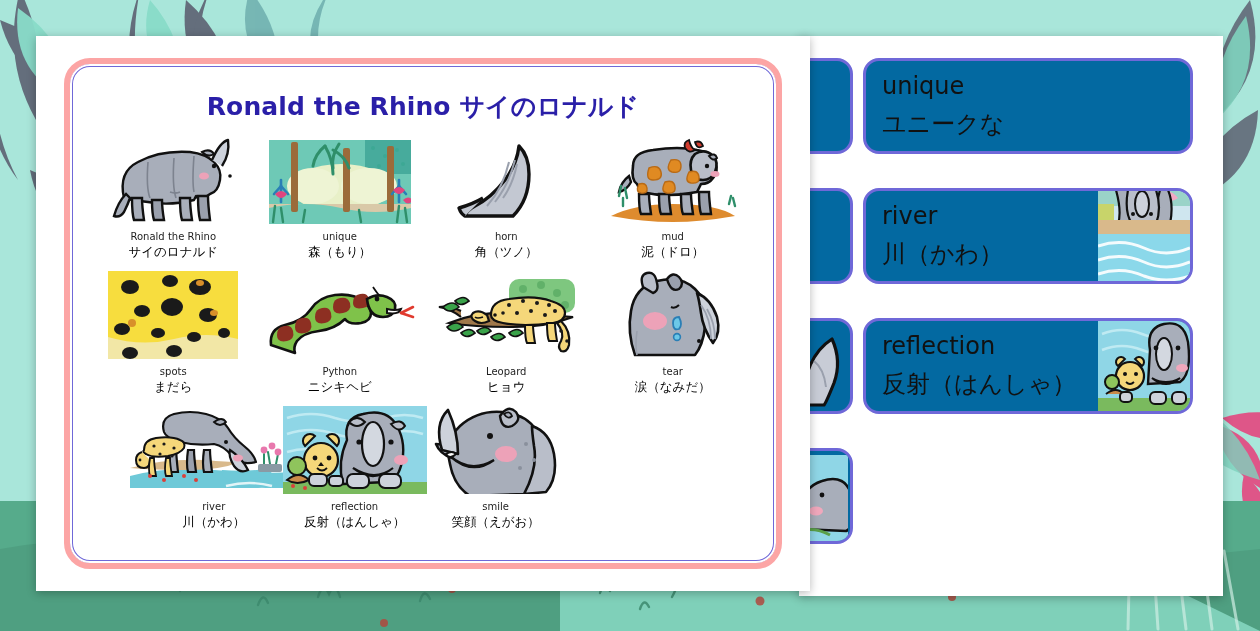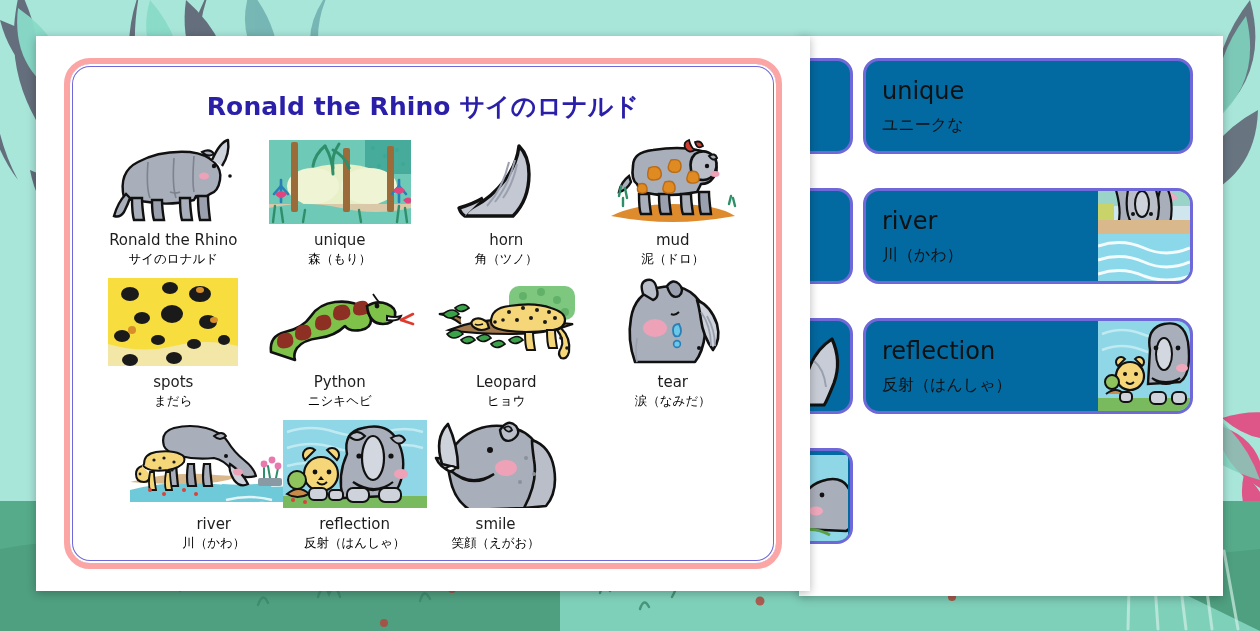--- a/index.html
+++ b/index.html
@@ -41,39 +41,39 @@
     letter-spacing: .1px;
   }
 
   
   .grid { position: absolute; left: 20px; right: 20px; top: 72px; }
   .grow { display: flex; }
   .grow.r1, .grow.r2 { justify-content: flex-start; }
   .cell { width: 25%; display: flex; flex-direction: column; align-items: center; }
   .art { height: 88px; display: flex; align-items: flex-end; justify-content: center; }
   .art svg { display: block; }
-  .lab-en { font-size: 15px; color: #1d1d1d; margin-top: 7px; text-align: left;
+  .lab-en { font-size: 10px; color: #1d1d1d; margin-top: 7px; text-align: left;
             font-family: "DejaVu Sans", "Liberation Sans", sans-serif; }
   .lab-ja { font-size: 12.5px; color: #000000; margin-top: 2px; text-align: center; }
 
   .row3 { display: flex; margin-top: 10px; padding-left: 8%; }
   .row3 .cell { width: 23%; }
   .logo-cell { width: 23%; display: flex; flex-direction: column;
                align-items: center; justify-content: flex-end; padding-bottom: 6px; }
   .logo-sub { font-size: 6px; color: #3a31b8; letter-spacing: .2px; margin-top: 1px; }
 
   
   .card {
     position: absolute; background: #0369a1;
     border: 3px solid #6f68d8; border-radius: 16px;
     display: flex; align-items: center; overflow: hidden; justify-content: flex-end;
   }
   .card-text { flex: 1; padding-left: 16px; min-width: 0; }
   .card-en { font-size: 24px; color: #111; line-height: 1.15; }
-  .card-ja { font-size: 16px; color: #111; line-height: 1.2; margin-top: 9px; white-space: nowrap; }
+  .card-ja { font-size: 24px; color: #111; line-height: 1.2; margin-top: 9px; white-space: nowrap; }
   .card-img { width: 92px; height: 92px; flex: none; }
   .card-img svg { display: block; width: 100%; height: 100%; }
 
   
   #card-unique     { left: 64px; top: 22px;  width: 330px; height: 96px; }
   #card-river      { left: 64px; top: 152px; width: 330px; height: 96px; }
   #card-reflection { left: 64px; top: 282px; width: 330px; height: 96px; }
 
   
   #card-clip-1 { left: -42px; top: 22px;  width: 96px; height: 96px; }

